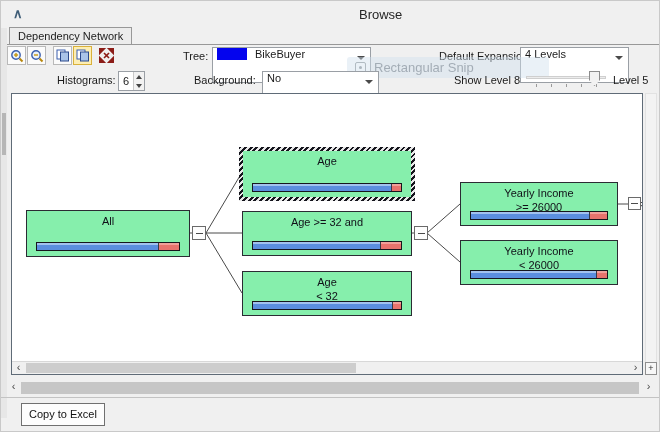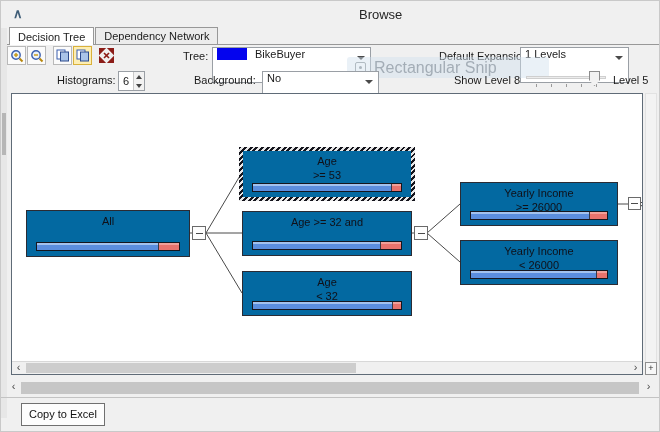--- a/index.html
+++ b/index.html
@@ -55,28 +55,28 @@
   .slider .thumb { position:absolute; top:0; width:11px; height:15px; background:#f2f2f2; border:1px solid #8c8c8c;
                    clip-path:polygon(0 0,100% 0,100% 60%,50% 100%,0 60%); }
 
   
   .ghost { position:absolute; left:346px; top:56px; width:202px; height:21px; border-radius:3px;
            background:rgba(208,224,238,0.45); display:flex; align-items:center; pointer-events:none; }
   .ghost .gicon { width:11px; height:11px; border:1px solid rgba(130,142,152,0.55); border-radius:2px;
                   margin:0 8px 0 8px; position:relative; }
   .ghost .gicon::after { content:""; position:absolute; left:3px; top:3px; width:3px; height:3px;
                          border-radius:50%; background:rgba(130,142,152,0.6); }
-  .ghost .gtext { color:rgba(148,158,168,0.8); font-size:16px; }
+  .ghost .gtext { color:rgba(148,158,168,0.8); font-size:13px; }
 
   
   .panel { position:absolute; left:10px; top:92px; width:632px; height:282px;
            background:#fff; border:1px solid #5f6b77; }
   .edges { position:absolute; left:0; top:0; }
 
-  .node { position:absolute; background:#0369a1; border:1px solid #2b2b33; text-align:center; color:#101018; }
+  .node { position:absolute; background:#86efac; border:1px solid #2b2b33; text-align:center; color:#101018; }
   .node .l1 { display:block; padding-top:3px; line-height:14px; }
   .node .l2 { display:block; line-height:14px; }
   .node.selected { border:4px solid transparent;
                    border-image:repeating-linear-gradient(135deg,#14141c 0 2px,#e8e8e8 2px 4px) 4; }
   .hist { position:absolute; left:9px; right:9px; bottom:5px; height:9px; border:1px solid #16161d;
           background:linear-gradient(180deg,#a2c2ee 0 2px,#5b8ede 2px); }
   .hist .red { position:absolute; top:0; bottom:0; right:0;
                background:linear-gradient(180deg,#f0a09a 0 2px,#e8736d 2px); border-left:1px solid #3a3a44; }
 
   .nbox { position:absolute; width:14px; height:14px; background:#fdfdfd; border:1px solid #6a6a6a;
@@ -105,21 +105,20 @@
 
   svg { display:block; }
 </style>
 </head>
 <body>
 
 <span class="chevron">∧</span>
 <span class="title">Browse</span>
 
 <div class="tabs">
-  <div class="tab active">Decision Tree</div>
   <div class="tab">Dependency Network</div>
 </div>
 <div class="tabline"></div>
 
 <div class="tbtn" style="left:6px;">
   <span>
     <svg width="14" height="14" viewBox="0 0 14 14">
       <circle cx="6" cy="6" r="4.2" fill="#eaf1fb" stroke="#3a5fae" stroke-width="1.4"></circle>
       <line x1="9.5" y1="9.5" x2="12.5" y2="12.5" stroke="#b8860b" stroke-width="2"></line>
       <line x1="4" y1="6" x2="8" y2="6" stroke="#c79810" stroke-width="1.4"></line>
@@ -169,21 +168,21 @@
 
 <span class="lbl" style="left:182px; top:49px;text-align:center;">Tree:</span>
 <div class="combo" style="left:211px; top:46px; width:159px;">
   <span class="swatch" style="background: rgb(4, 4, 238);"></span>
   <span class="ctext">BikeBuyer</span>
   <span class="caret"></span>
 </div>
 
 <span class="lbl" style="left:438px; top:49px;">Default Expansion:</span>
 <div class="combo" style="left:519px; top:46px; width:109px;">
-  <span class="ctext">1 Levels</span>
+  <span class="ctext">4 Levels</span>
   <span class="caret"></span>
 </div>
 
 <div class="ghost">
   <span class="gicon"></span>
   <span class="gtext">Rectangular Snip</span>
 </div>
 
 <span class="lbl" style="left:56px; top:73px;">Histograms:</span>
 <div class="spinner">
@@ -235,21 +234,20 @@
   <div class="node" style="left:14px; top:116px; width:164px; height:47px;">
     <span class="l1">All</span>
     <span class="l2"></span>
     <div class="hist">
         <div class="red" style="width: 15%;"></div>
       </div>
   </div>
 
   <div class="node selected" style="left:227px; top:53px; width:176px; height:54px;">
     <span class="l1">Age</span>
-    <span class="l2">&gt;= 53</span>
     <div class="hist">
         <div class="red" style="width: 7%;"></div>
       </div>
   </div>
 
   <div class="node" style="left:230px; top:117px; width:170px; height:45px;">
     <span class="l1">Age &gt;= 32 and</span>
     <div class="hist">
         <div class="red" style="width: 14%;"></div>
       </div>

